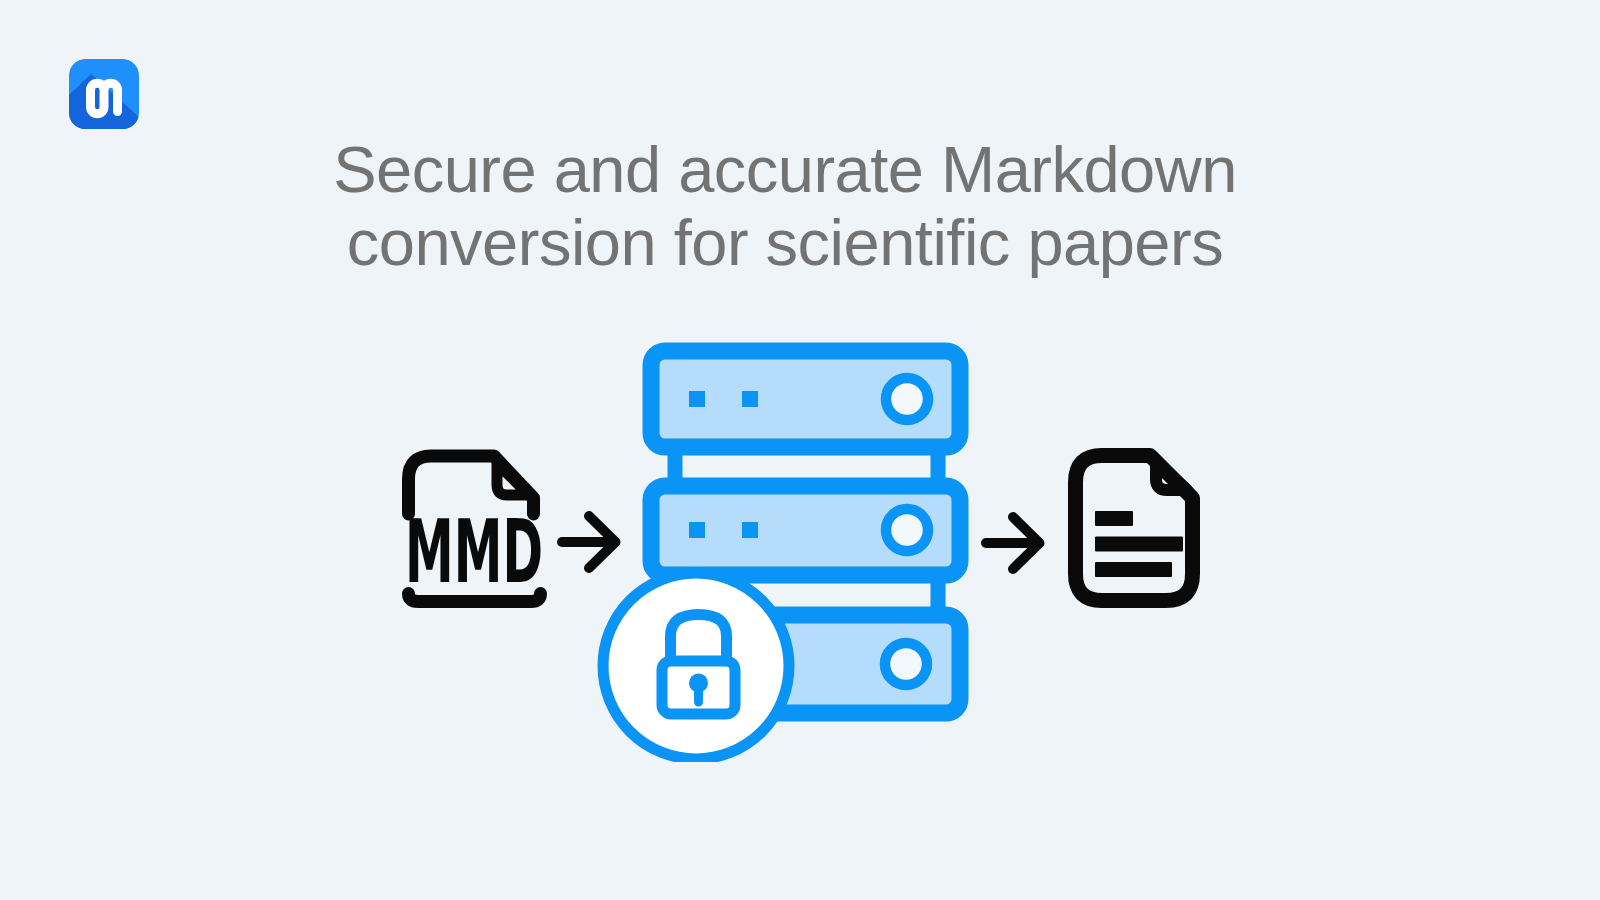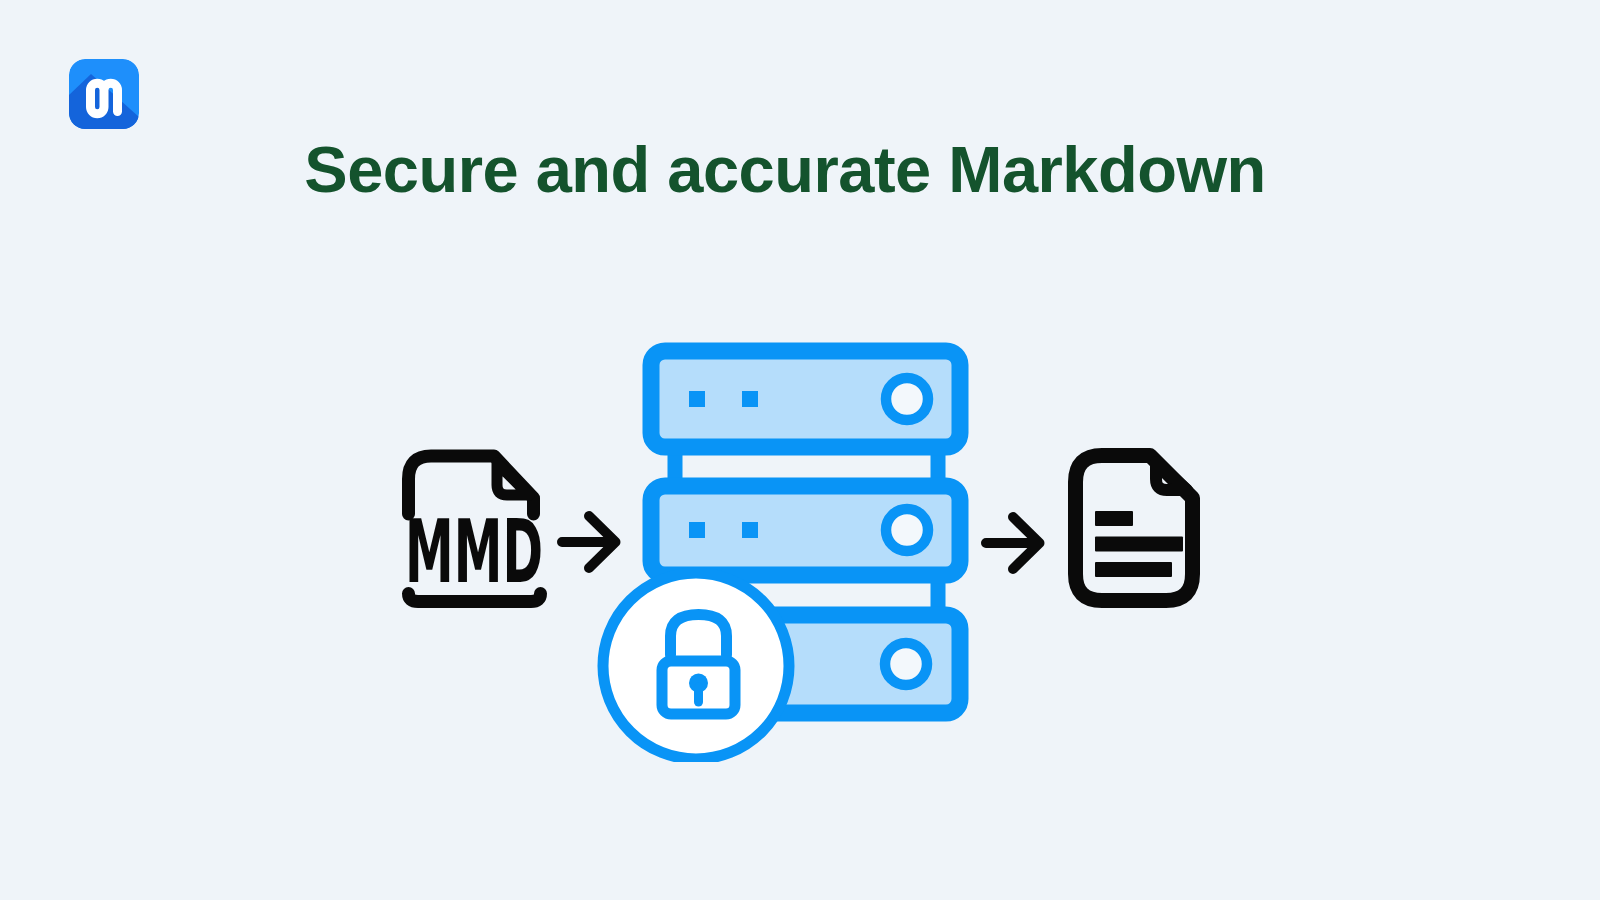--- a/index.html
+++ b/index.html
@@ -10,23 +10,23 @@
     overflow:hidden;
     font-family:"Liberation Sans", sans-serif;
   }
   .logo{
     position:absolute;left:69px;top:59px;width:70px;height:70px;
   }
   .headline{
     position:absolute;left:0;top:133px;width:1570px;
     margin:0;
     text-align:center;
-    font-size:65px;line-height:73px;font-weight:bold;
+    font-size:65px;line-height:73px;font-weight:normal;
     letter-spacing:-0.5px;
-    color:#14532d;
+    color:#737373;
   }
   .headline span{display:block;}
   .diagram{
     position:absolute;left:385px;top:330px;width:820px;height:432px;
   }
   svg{display:block;}
 </style>
 </head>
 <body>
 
@@ -42,20 +42,21 @@
       <g clip-path="url(#logoClip)">
         <rect x="0" y="0" width="70" height="70" rx="16" fill="#1E8FFB"></rect>
         <path d="M0 36 L22 15 L70 58 V70 H0 Z" fill="#1464DB"></path>
         <path d="M21.5 31 V48 A6.75 6.75 0 0 0 35 48 V31 M21.5 31 A6.75 6.75 0 0 1 35 31 M35 31 A6.75 6.75 0 0 1 48.5 31 V52.5" fill="none" stroke="#FFFFFF" stroke-width="9" stroke-linecap="round" stroke-linejoin="round"></path>
       </g>
     </svg>
   </div>
 
   <h1 class="headline">
     <span>Secure and accurate Markdown</span>
+    <span>conversion for scientific papers</span>
   </h1>
 
   <div class="diagram">
     <svg width="820" height="432" viewBox="380 330 820 432">
 
       <g>
 
         <path d="M670 445 V500 M933 445 V500 M670 573 V628 M933 573 V628" stroke="#0994F6" stroke-width="15" fill="none"></path>
 
         <rect x="646" y="351" width="309" height="96" rx="14" fill="#B5DDFB" stroke="#0994F6" stroke-width="17"></rect>

